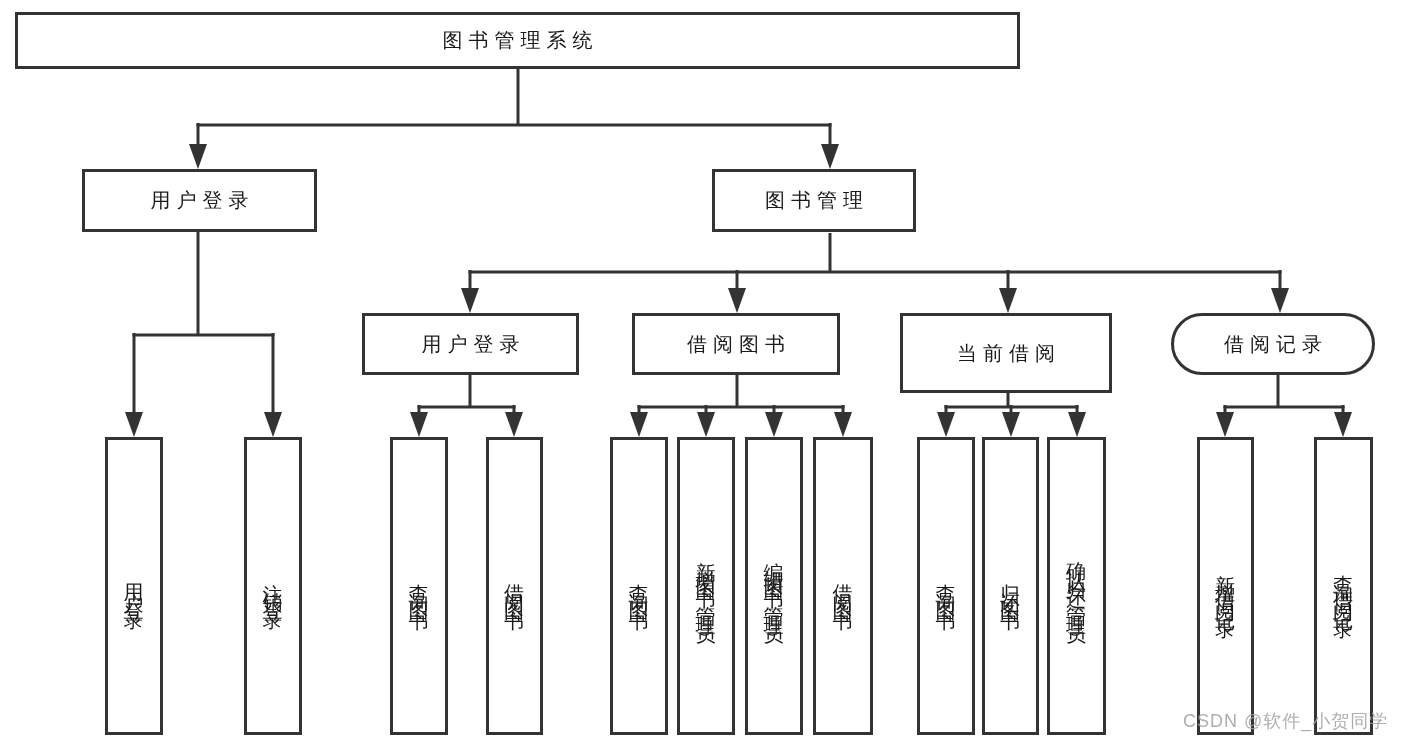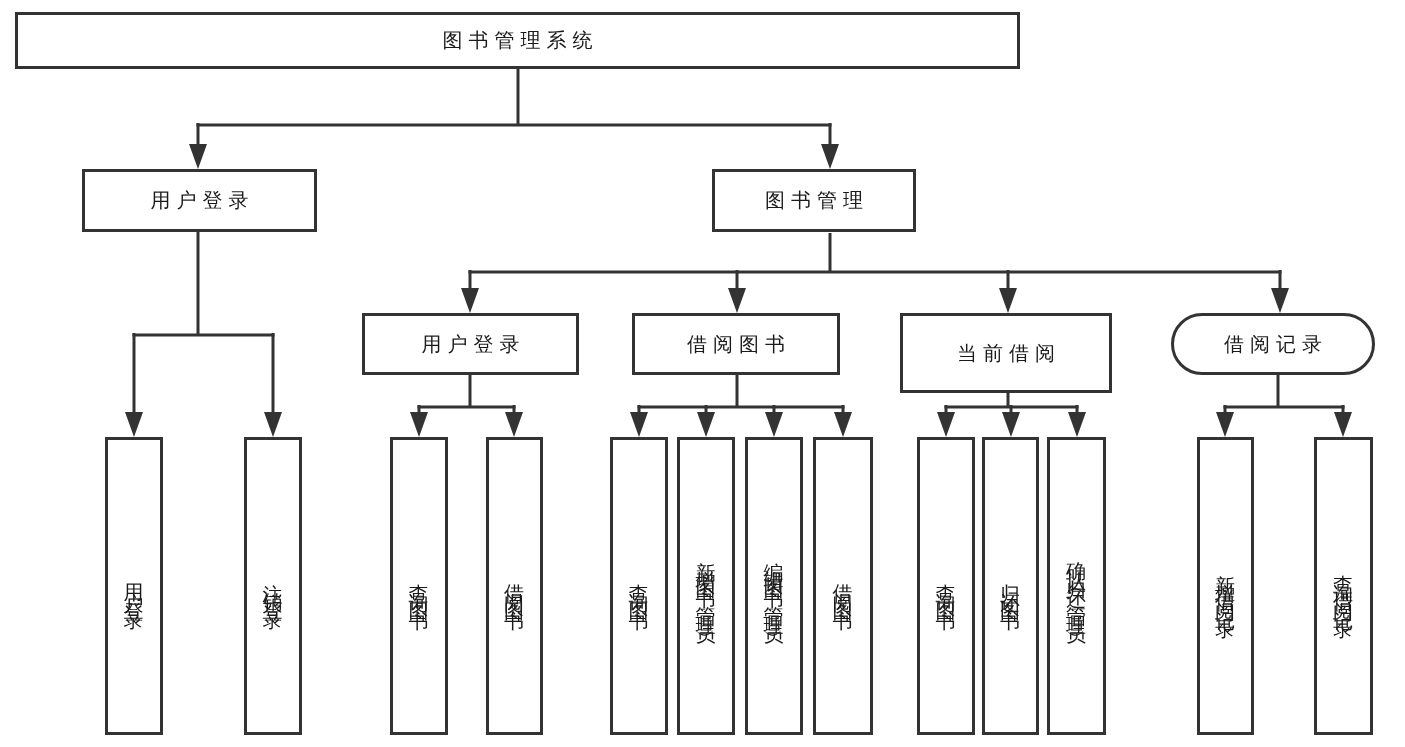--- a/index.html
+++ b/index.html
@@ -137,13 +137,14 @@
   <div class="node leaf" style="left:745px;top:437px;width:58px;height:298px;">编辑图书（管理员）</div>
   <div class="node leaf" style="left:813px;top:437px;width:60px;height:298px;">借阅图书</div>
 
   <div class="node leaf" style="left:917px;top:437px;width:58px;height:298px;">查询图书</div>
   <div class="node leaf" style="left:982px;top:437px;width:57px;height:298px;">归还图书</div>
   <div class="node leaf" style="left:1047px;top:437px;width:59px;height:298px;">确认归还（管理员）</div>
 
   <div class="node leaf" style="left:1197px;top:437px;width:57px;height:298px;">新增借阅记录</div>
   <div class="node leaf" style="left:1314px;top:437px;width:59px;height:298px;">查询借阅记录</div>
 
+  <div class="watermark">CSDN @软件_小贺同学</div>
 </div>
 
 </body></html>

